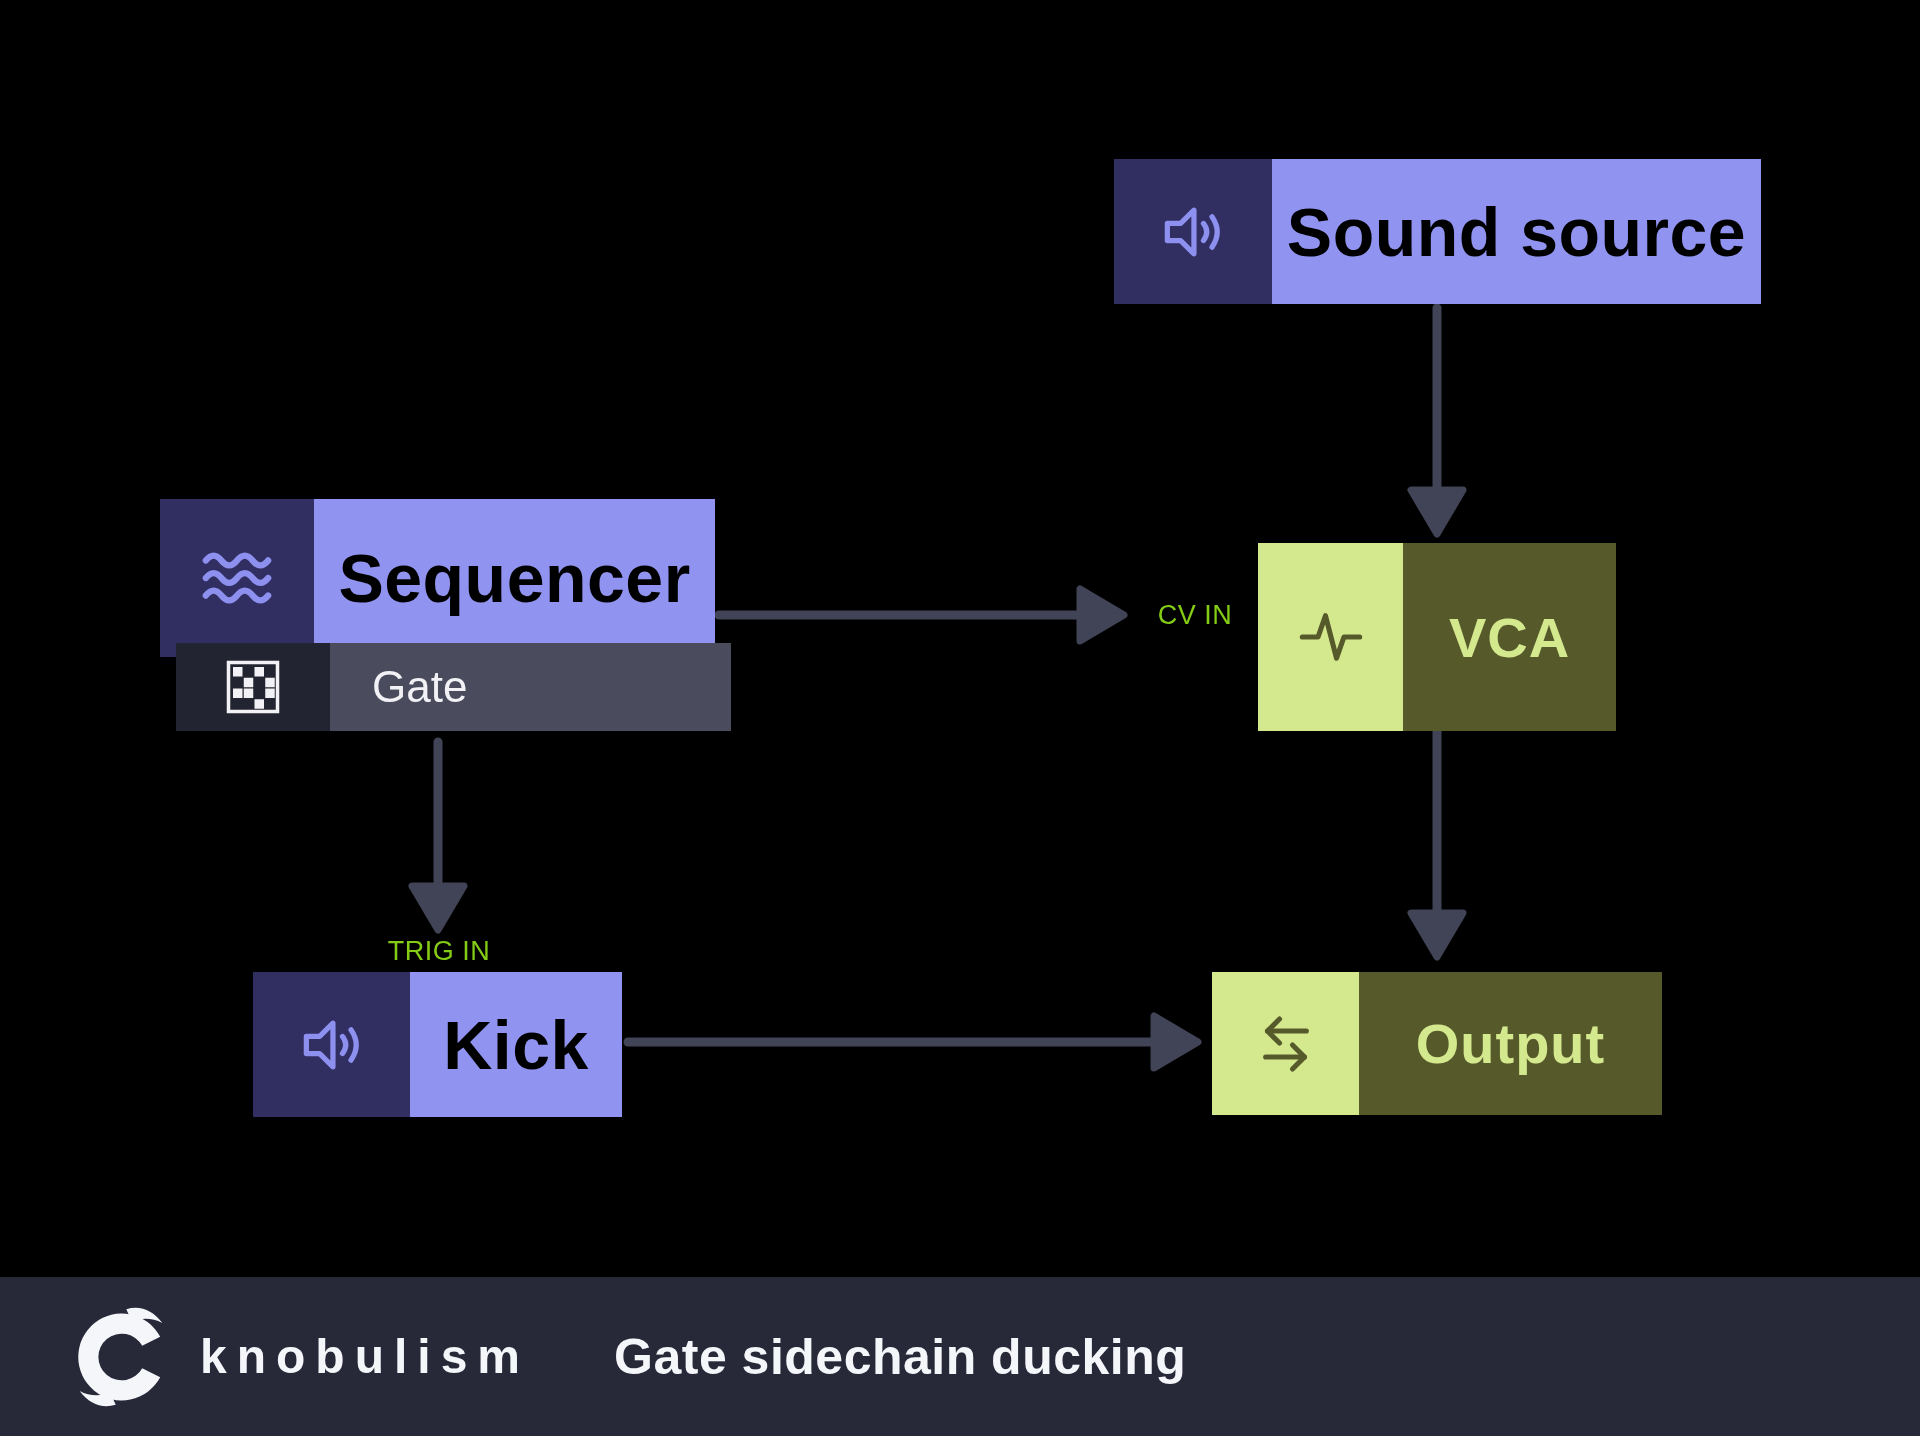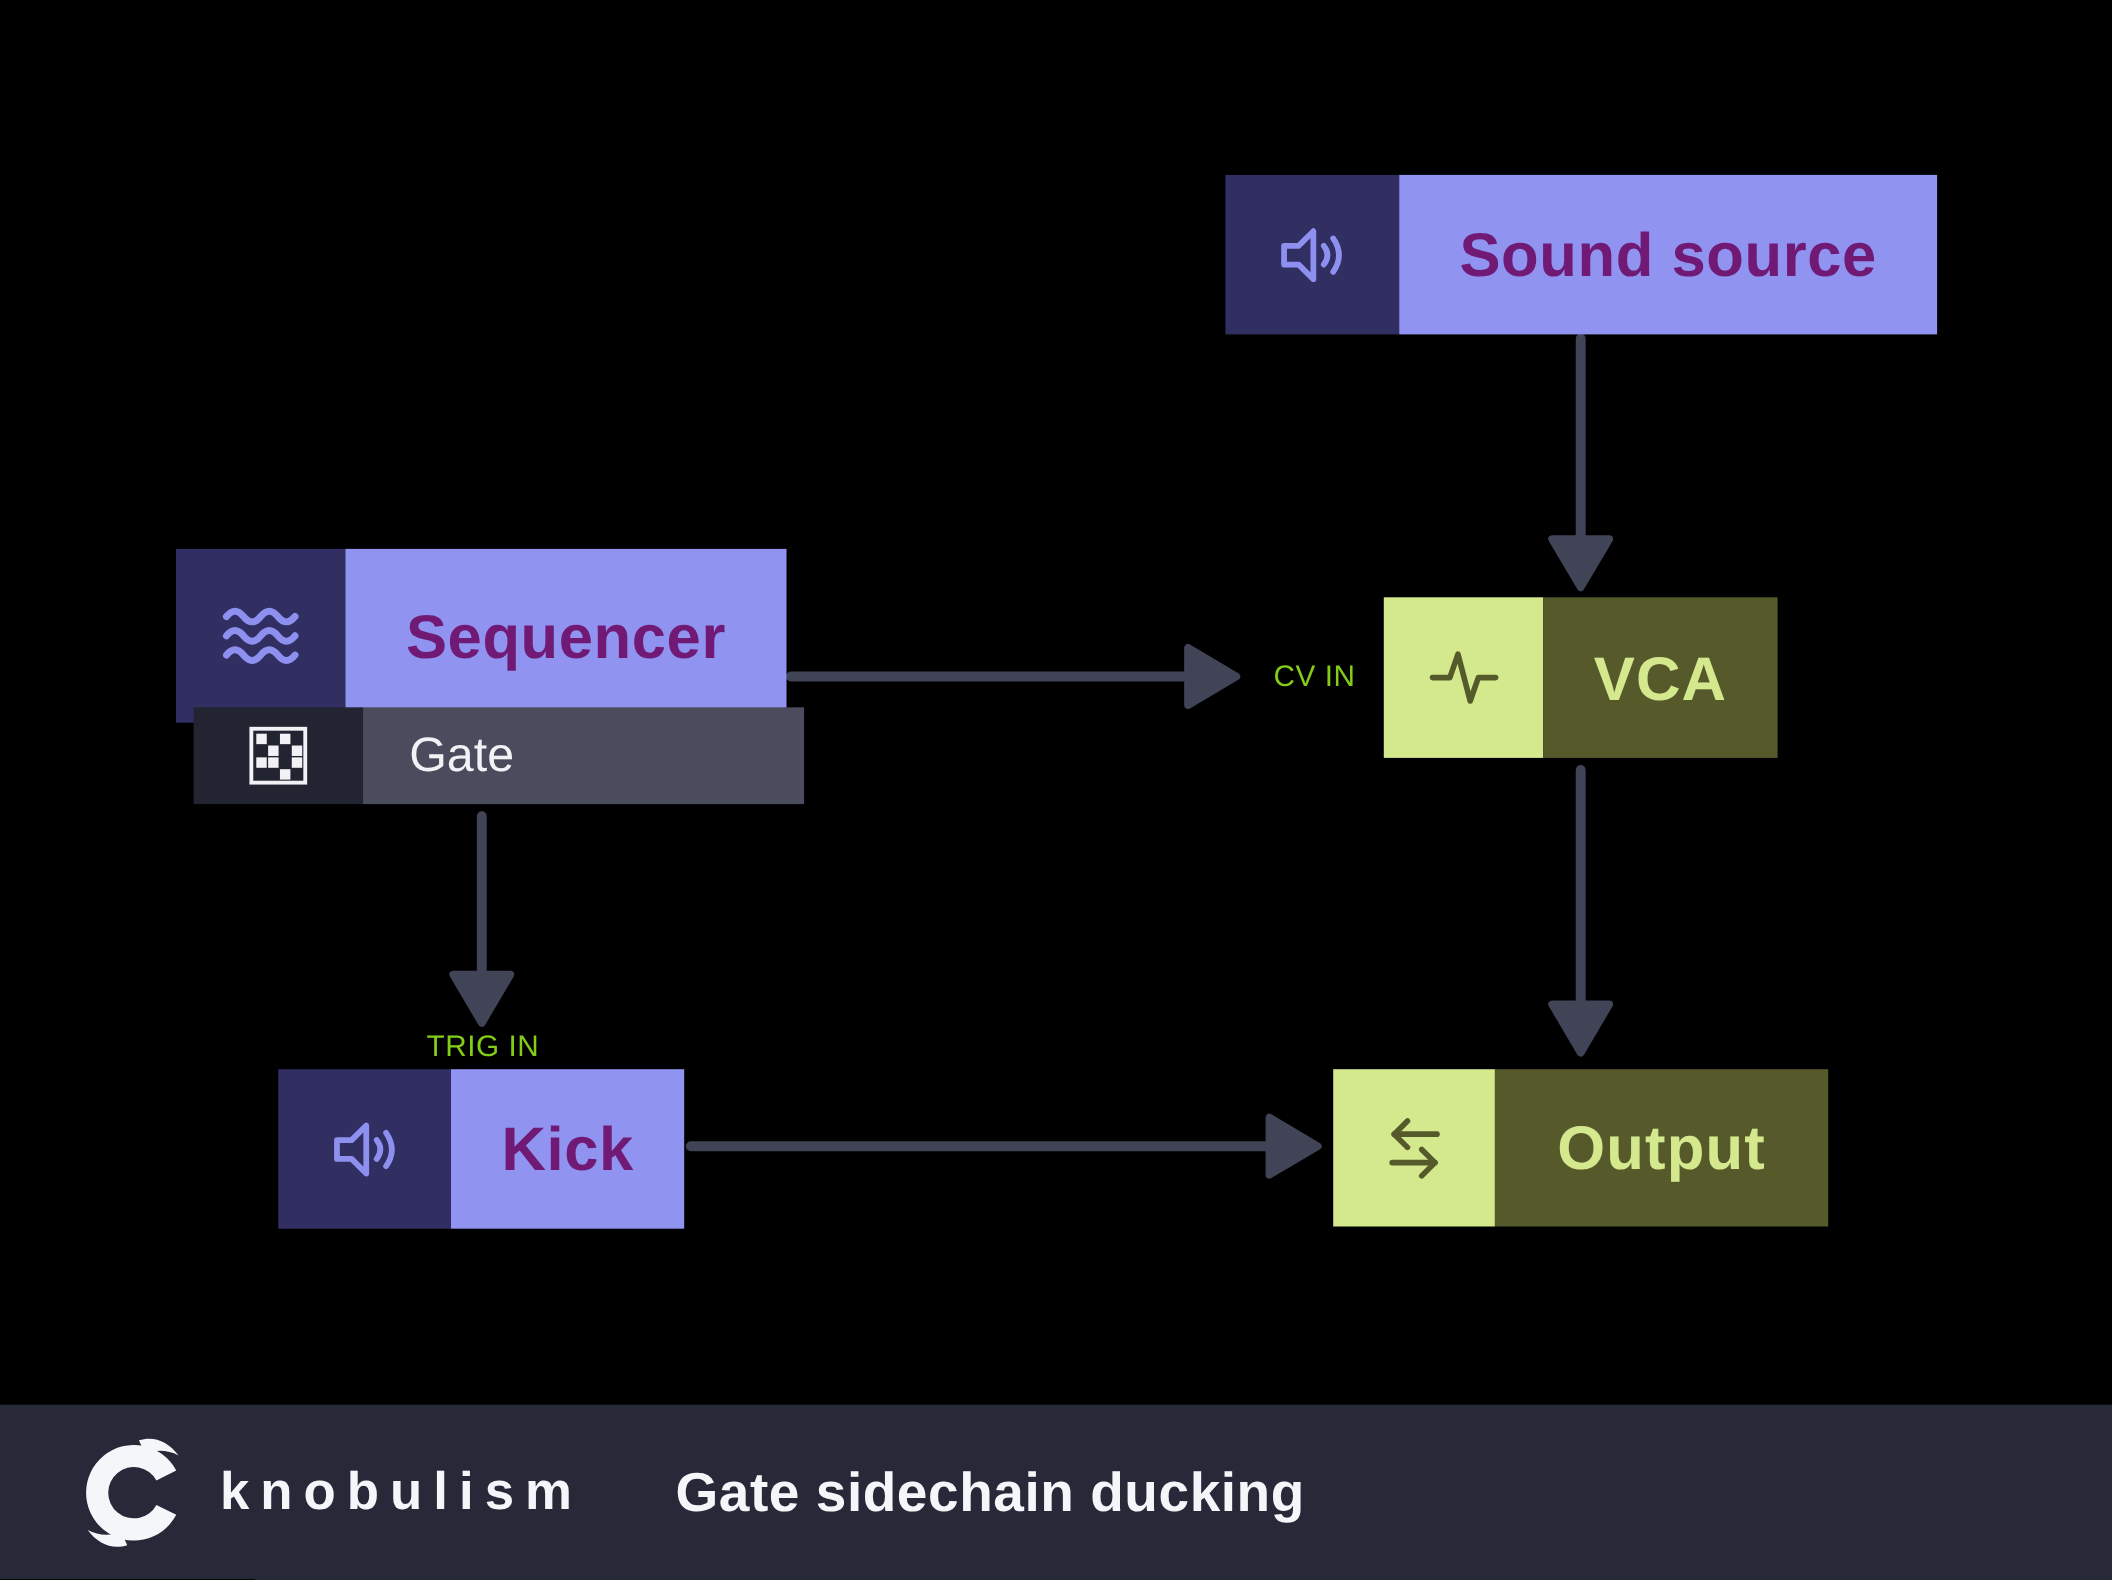--- a/index.html
+++ b/index.html
@@ -11,41 +11,41 @@
     font-family:"Liberation Sans","DejaVu Sans",sans-serif;
   }
   .arrow-layer{position:absolute;left:0;top:0;width:1920px;height:1436px;}
 
   .node{position:absolute;display:flex;}
   .iconbox{flex:none;display:flex;align-items:center;justify-content:center;}
   .labelbox{flex:1;display:flex;align-items:center;justify-content:center;}
 
   .icon-navy{background:#312f62;}
   .label-purple{background:#9093f0;}
-  .label-purple .node-label{color:#701a75;font-weight:bold;font-size:56px;letter-spacing:0.5px;}
+  .label-purple .node-label{color:#000000;font-weight:bold;font-size:68px;letter-spacing:0.5px;}
 
   .icon-green{background:#d4e88e;}
   .label-olive{background:#565a2b;}
   .label-olive .node-label{color:#d4e88e;font-weight:bold;font-size:56px;letter-spacing:1px;}
 
   .icon-darkslate{background:#232431;}
   .label-slate{background:#4a4b5c;justify-content:flex-start;padding-left:42px;}
   .label-slate .node-label{color:#f2f2f6;font-weight:400;font-size:44px;}
 
   
   #node-sound-source{left:1114px;top:159px;width:647px;height:145px;}
   #node-sound-source .iconbox{width:158px;}
 
   #node-sequencer{left:160px;top:499px;width:555px;height:158px;}
   #node-sequencer .iconbox{width:154px;}
 
   #row-gate{left:160px;top:643px;width:555px;height:88px;padding-left:16px;}
   #row-gate .iconbox{width:154px;}
 
-  #node-vca{left:1258px;top:543px;width:358px;height:146px;}
+  #node-vca{left:1258px;top:543px;width:358px;height:188px;}
   #node-vca .iconbox{width:145px;}
 
   #node-kick{left:253px;top:972px;width:369px;height:145px;}
   #node-kick .iconbox{width:157px;}
 
   #node-output{left:1212px;top:972px;width:450px;height:143px;}
   #node-output .iconbox{width:147px;}
 
   .port-label{
     position:absolute;color:#84cc16;font-size:27px;font-weight:500;

